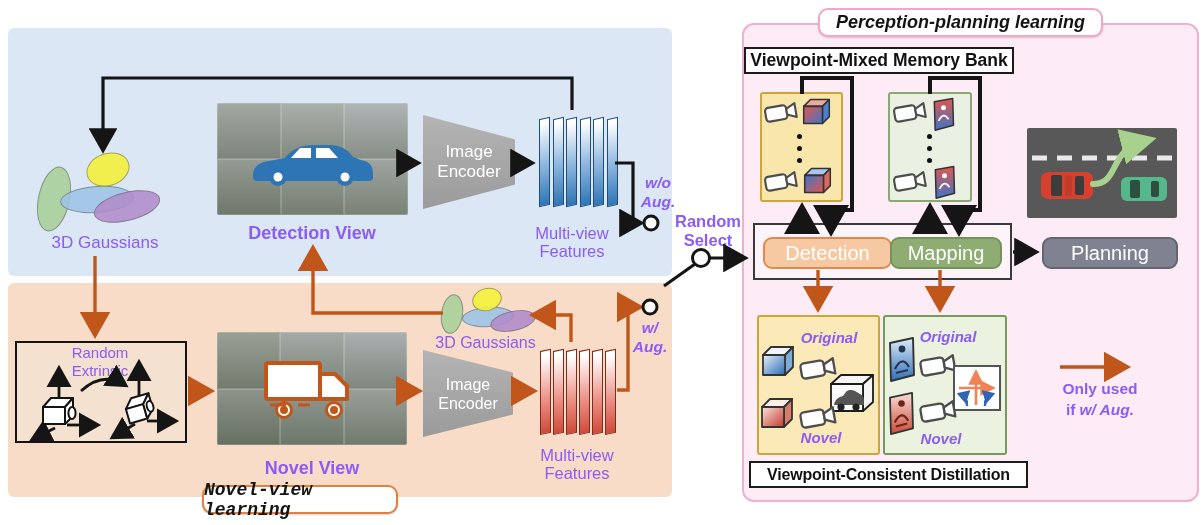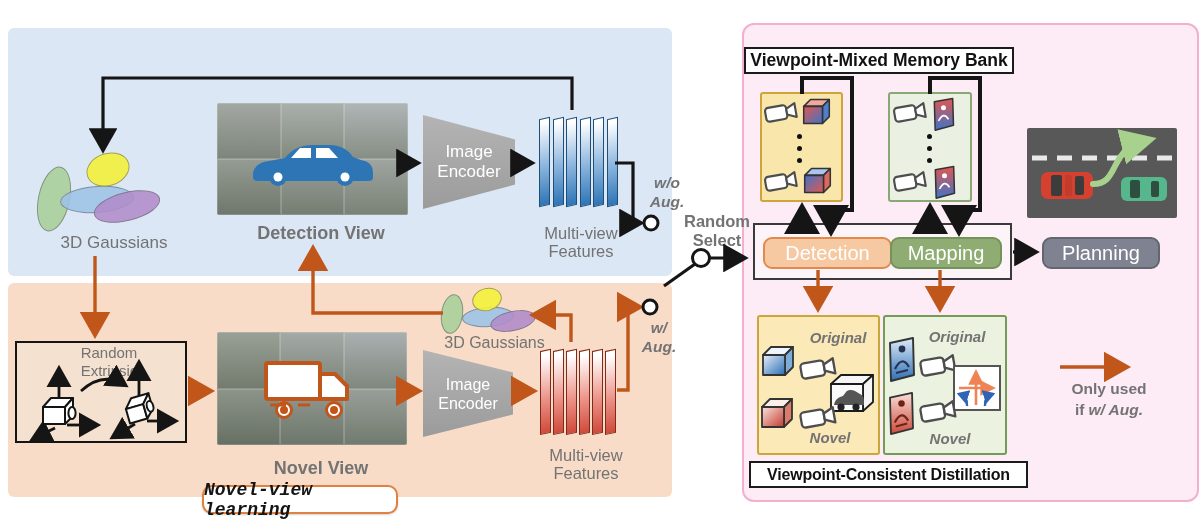--- a/index.html
+++ b/index.html
@@ -8,21 +8,21 @@
   .canvas{position:relative;width:1203px;height:525px;background:#fff;overflow:hidden;}
   .abs{position:absolute;}
   .panel{position:absolute;border-radius:6px;z-index:1;}
   .pill{position:absolute;background:#fff;display:flex;align-items:center;justify-content:center;
         font-weight:bold;font-style:italic;font-size:18px;color:#141414;border-radius:10px;z-index:7;
         box-shadow:0 1px 2px rgba(0,0,0,.18);}
   .lblbox{position:absolute;background:#fff;border:2px solid #1b1b1b;display:flex;align-items:center;
         justify-content:center;font-weight:bold;color:#111;z-index:5;}
   .module{position:absolute;display:flex;align-items:center;justify-content:center;color:#fff;
         font-size:20px;border-radius:9px;z-index:4;}
-  .txt{position:absolute;color:#737373;z-index:4;margin-left:9px;}
+  .txt{position:absolute;color:#8b5cf6;z-index:4;}
   .ctr{text-align:center;}
   .b{font-weight:bold;}
   .bi{font-weight:bold;font-style:italic;}
   .mosaic{position:absolute;display:grid;grid-template-columns:1fr 1fr 1fr;grid-template-rows:1fr 1fr;
         z-index:2;border-radius:2px;overflow:hidden;}
   .tile{box-shadow:inset 0 0 0 1px rgba(255,255,255,.18);}
   .caricon{position:absolute;z-index:3;}
   .stack{position:absolute;display:flex;gap:2.5px;z-index:2;}
   .plane{transform:skewY(-12deg);}
   .plane.blue{border:1.5px solid #1f4e79;background:linear-gradient(180deg,#ffffff 4%,#8ab4dd 55%,#2e75b6 100%);}
@@ -98,20 +98,23 @@
     </defs>
   </svg>
 
   <div class="panel" style="left:8px;top:28px;width:664px;height:248px;background:#dbe7f4;"></div>
   <div class="panel" style="left:8px;top:283px;width:664px;height:214px;background:#f8dcc7;"></div>
   <div class="panel" style="left:742px;top:23px;width:457px;height:479px;background:#fdecf5;border:2px solid #f2afce;border-radius:12px;"></div>
 
   <div class="pill" style="left:202px;top:485px;width:196px;height:29px;border:2.5px solid #e0813f;font-family:Liberation Mono, monospace;">
     <span>Novel-view learning</span>
   </div>
+  <div class="pill" style="left:818px;top:8px;width:285px;height:29px;border:2.5px solid #f2a7c6;">
+    <span>Perception-planning learning</span>
+  </div>
 
   <div class="gauss" style="left:38px;top:166px;width:32px;height:66px;background:rgba(168,207,154,.88);transform:rotate(12deg);"></div>
   <div class="gauss" style="left:60px;top:186px;width:74px;height:27px;background:rgba(157,195,230,.88);transform:rotate(-4deg);"></div>
   <div class="gauss" style="left:86px;top:153px;width:44px;height:33px;background:rgba(243,240,62,.92);transform:rotate(-18deg);"></div>
   <div class="gauss" style="left:93px;top:192px;width:68px;height:29px;background:rgba(177,140,201,.88);transform:rotate(-14deg);"></div>
   <div class="txt ctr" style="left:25px;top:233px;width:160px;font-size:17px;">
     <span>3D Gaussians</span></div>
 
   <div class="mosaic" style="left:217px;top:103px;width:191px;height:112px;">
     <div class="tile" style="background:linear-gradient(180deg,#a3a8a2,#7d857b);"></div>
@@ -314,21 +317,21 @@
     </svg>
   </div>
 
   <div class="abs" style="left:753px;top:223px;width:259px;height:57px;background:#fcf4f8;border:2px solid #3a3a3a;z-index:3;"></div>
   <div class="module" style="left:763px;top:237px;width:129px;height:32px;background:#f6c9a3;border:2.5px solid #e2894e;">
     <span>Detection</span>
     </div>
   <div class="module" style="left:890px;top:237px;width:112px;height:32px;background:#8fac72;border:2.5px solid #74935c;">
     <span>Mapping</span>
     </div>
-  <div class="module" style="left:1042px;top:237px;width:118px;height:32px;background:#7f8290;border:2.5px solid #63656f;">
+  <div class="module" style="left:1042px;top:237px;width:136px;height:32px;background:#7f8290;border:2.5px solid #63656f;">
     <span>Planning</span>
     </div>
 
   <div class="membox" style="left:757px;top:315px;width:123px;height:140px;background:#fbe9b8;border:2px solid #c9a73c;"></div>
   <div class="txt ctr bi" style="left:793px;top:329px;width:72px;font-size:15px;">
     <span>Original</span></div>
   <svg class="icon" style="left:760px;top:344px;" width="36" height="34" viewBox="0 0 36 34">
     <g stroke="#333" stroke-width="1.8" stroke-linejoin="round">
       <polygon points="3,11 11,3 33,3 25,11" fill="#eef5fc"></polygon>
       <polygon points="25,11 33,3 33,23 25,31" fill="#7aadda"></polygon>

